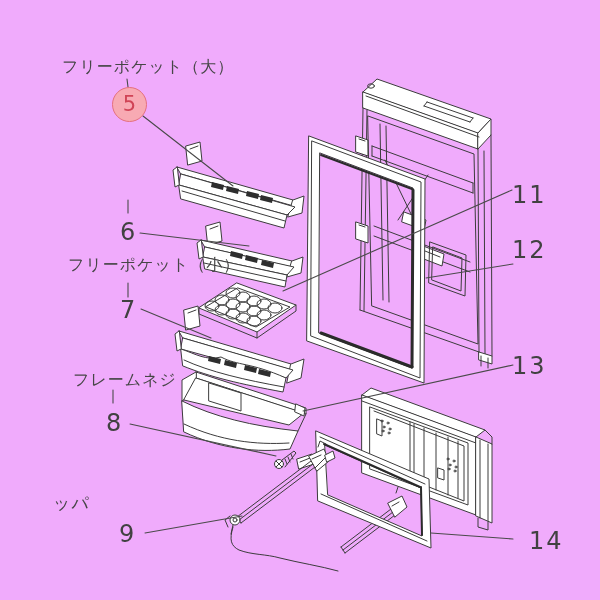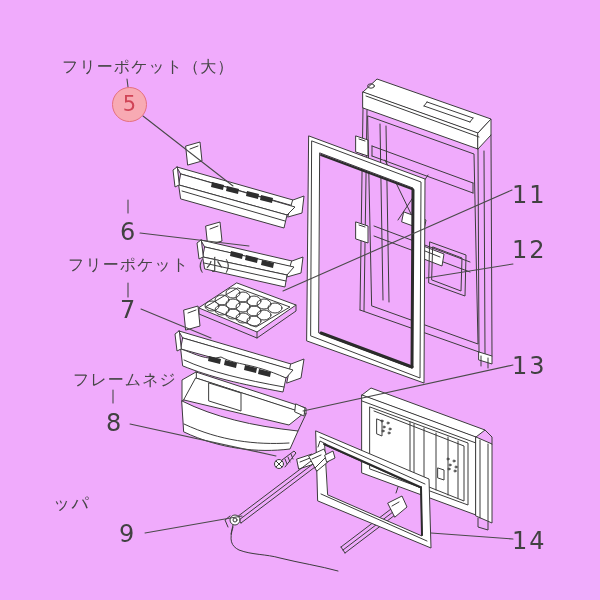--- a/index.html
+++ b/index.html
@@ -242,15 +242,15 @@
 
   <div class="jp-label" style="left:73px;top:370px">フレームネジ</div>
   <div class="num" style="left:106px;top:409px">8</div>
 
   <div class="jp-label" style="left:53px;top:492px;font-size:17px">ッパ</div>
   <div class="num" style="left:119px;top:520px">9</div>
 
   <div class="num wide" style="left:512px;top:181px">11</div>
   <div class="num wide" style="left:512px;top:236px">12</div>
   <div class="num wide" style="left:512px;top:352px">13</div>
-  <div class="num wide" style="left:512px;top:527px">14</div>
+  <div class="num wide" style="left:529px;top:527px">14</div>
 
 </div>
 
 </body></html>

